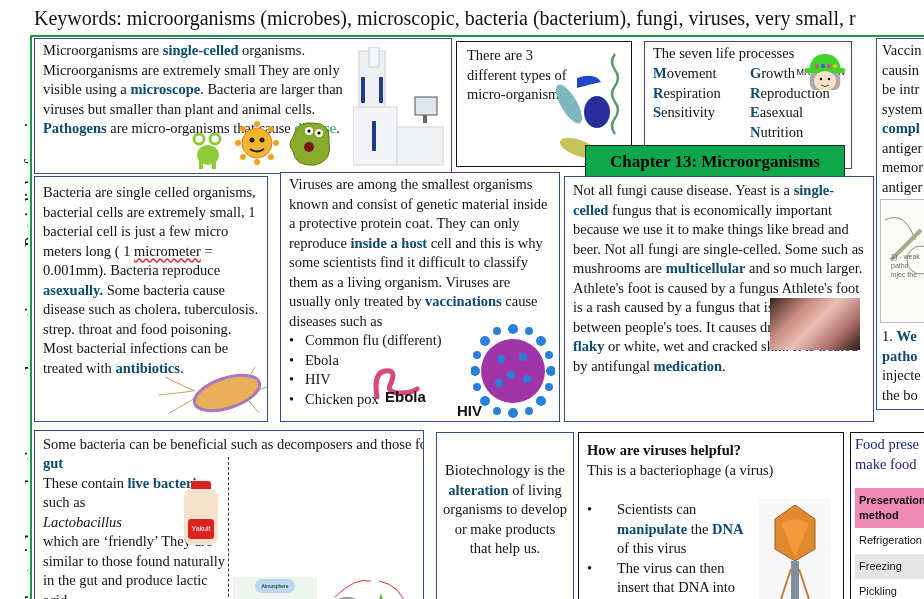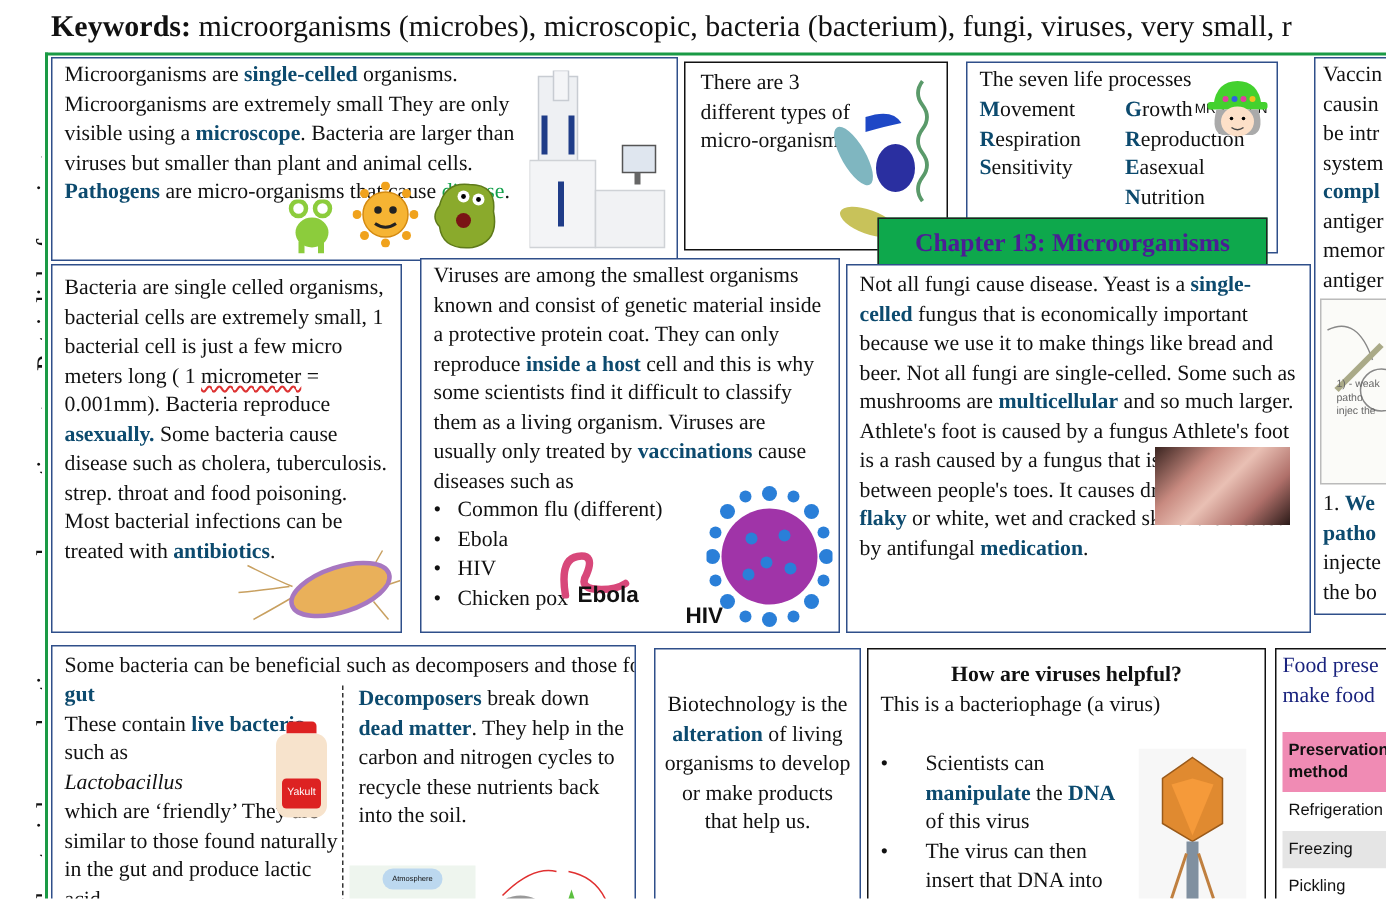--- a/index.html
+++ b/index.html
@@ -4,29 +4,29 @@
 <style>
   html, body { margin:0; padding:0; }
   body { width:924px; height:599px; overflow:hidden; background:#ffffff; position:relative;
          font-family:"Liberation Serif", "DejaVu Serif", serif; color:#111; }
   .g { color:#0c4a6e; font-weight:bold; }
   .gn { color:#12a04a; }
   .side { position:absolute; left:0; top:0; width:28px; height:599px; overflow:hidden; }
   .side span { position:absolute; left:22px; top:599px; transform-origin:0 0; transform:rotate(-90deg);
                white-space:nowrap; font-size:19px; line-height:20px; }
   .kw { position:absolute; left:34px; top:5px; font-size:20px; white-space:nowrap; line-height:26px; }
-  .kw b { font-weight:bold;text-align:right; }
+  .kw b { font-weight:normal;text-align:right; }
   .outer { position:absolute; left:30px; top:35px; width:900px; height:570px; border-left:2px solid #1a9a45; border-top:2px solid #1a9a45; }
   .box { position:absolute; border:1.5px solid #2f4f8a; background:#fff; overflow:hidden; font-size:14.5px; line-height:19.5px; box-sizing:border-box; }
   .box.black { border-color:#111; }
   ul { margin:0; padding:0 0 0 16px; list-style:none; }
   ul li { position:relative; padding-left:16px; }
   ul li::before { content:"•"; position:absolute; left:0; }
   .chapter { position:absolute; left:585px; top:145px; width:260px; height:32px; background:#0ea84c; border:1.5px solid #222;
-             color:#4c1d95; font-weight:bold; font-size:17px; line-height:32px; text-align:center; box-sizing:border-box; }
+             color:#000000; font-weight:bold; font-size:17px; line-height:32px; text-align:center; box-sizing:border-box; }
   .pic { position:absolute; }
   .wavy { text-decoration:underline wavy #d33; text-underline-offset:2px; }
   table.pres { border-collapse:collapse; font-family:"Liberation Sans", sans-serif; font-size:11px; }
   table.pres td { padding:3px 4px; height:14px; }
 </style>
 </head>
 <body>
 
 <div class="side">
   <span>bacterial reproduction, asexual,, aseptic, agar,  Petri dish, freezing,</span>
@@ -220,41 +220,38 @@
     <span class="g">gut</span><br>
     <span>These contain </span><span class="g">live bacteria</span><span> such as </span><br><i>Lactobacillus</i><br><span> which are ‘friendly’ They are similar to those found naturally in the gut and produce lactic acid</span>
   </div>
   <div class="pic" style="left:146px;top:50px;width:40px;height:66px;">
     <div style="width:20px;height:8px;margin:0 auto;background:#d22;border-radius:3px 3px 0 0;"></div>
     <div style="width:34px;height:56px;margin:0 auto;background:#f7e3cc;border-radius:8px;position:relative;">
       <div style="position:absolute;left:4px;top:30px;width:26px;font-size:7px;background:#d22;color:#fff;text-align:center;border-radius:3px;font-family:'Liberation Sans',sans-serif;">Yakult</div>
     </div>
   </div>
   <div style="position:absolute;left:193px;top:26px;height:150px;border-left:1px dashed #333;"></div>
-  <div style="position:absolute;left:204px;top:26px;width:178px;">
-    <span class="g">Decomposers</span><span> break down </span><span class="g">dead matter</span><span>. They help in the carbon and nitrogen cycles to recycle these nutrients back into the soil.</span>
-  </div>
   <div class="pic" style="left:198px;top:146px;width:84px;height:30px;background:#eef5ee;">
     <div style="position:absolute;left:22px;top:2px;width:40px;height:14px;background:#bcd8ef;border-radius:8px;font-size:5px;text-align:center;line-height:14px;font-family:'Liberation Sans',sans-serif;">Atmosphere</div>
   </div>
   <svg class="pic" style="left:290px;top:140px" width="90" height="40" viewBox="0 0 90 40">
       <path d="M10 26 Q30 6 46 10" stroke="#e03030" fill="none"></path>
       <path d="M54 10 Q76 14 82 38" stroke="#e03030" fill="none"></path>
       <ellipse cx="22" cy="34" rx="14" ry="8" fill="#999"></ellipse>
       <polygon points="50,40 56,22 62,40" fill="#5cc040"></polygon>
       <polygon points="68,40 72,28 76,40" fill="#5cc040"></polygon>
     </svg>
 </div>
 
 <div class="box" style="left:436px;top:432px;width:138px;height:180px;padding:28px 6px 0;text-align:center;font-size:14.5px;line-height:19.5px;">
   <span>Biotechnology is the </span><span class="g">alteration</span><span> of living organisms to develop or make products that help us.</span>
 </div>
 
 <div class="box black" style="left:578px;top:432px;width:266px;height:180px;padding:8px 8px;font-size:14.5px;line-height:19.5px;">
-  <div style="text-align:center;font-weight:bold;">How are viruses helpful?</div>
+  <div style="font-weight:bold;">How are viruses helpful?</div>
   <div>This is a bacteriophage (a virus)</div>
   <div style="margin-top:20px;width:170px;">
     <div style="position:relative;padding-left:30px;"><span style="position:absolute;left:0">•</span><span>Scientists can </span><span class="g">manipulate</span><span> the </span><span class="g">DNA</span><span> of this virus</span></div>
     <div style="position:relative;padding-left:30px;"><span style="position:absolute;left:0">•</span><span>The virus can then insert that DNA into</span></div>
   </div>
   <svg class="pic" style="left:180px;top:66px" width="72" height="110" viewBox="0 0 72 110">
     <rect x="0" y="0" width="72" height="110" fill="#f7f7f7"></rect>
     <polygon points="36,6 56,20 56,50 36,62 16,50 16,20" fill="#e08a30" stroke="#9a5a1a"></polygon>
     <polygon points="36,20 50,24 36,58 22,24" fill="#f59a3a"></polygon>
     <rect x="32" y="62" width="8" height="48" fill="#8090a0"></rect>

